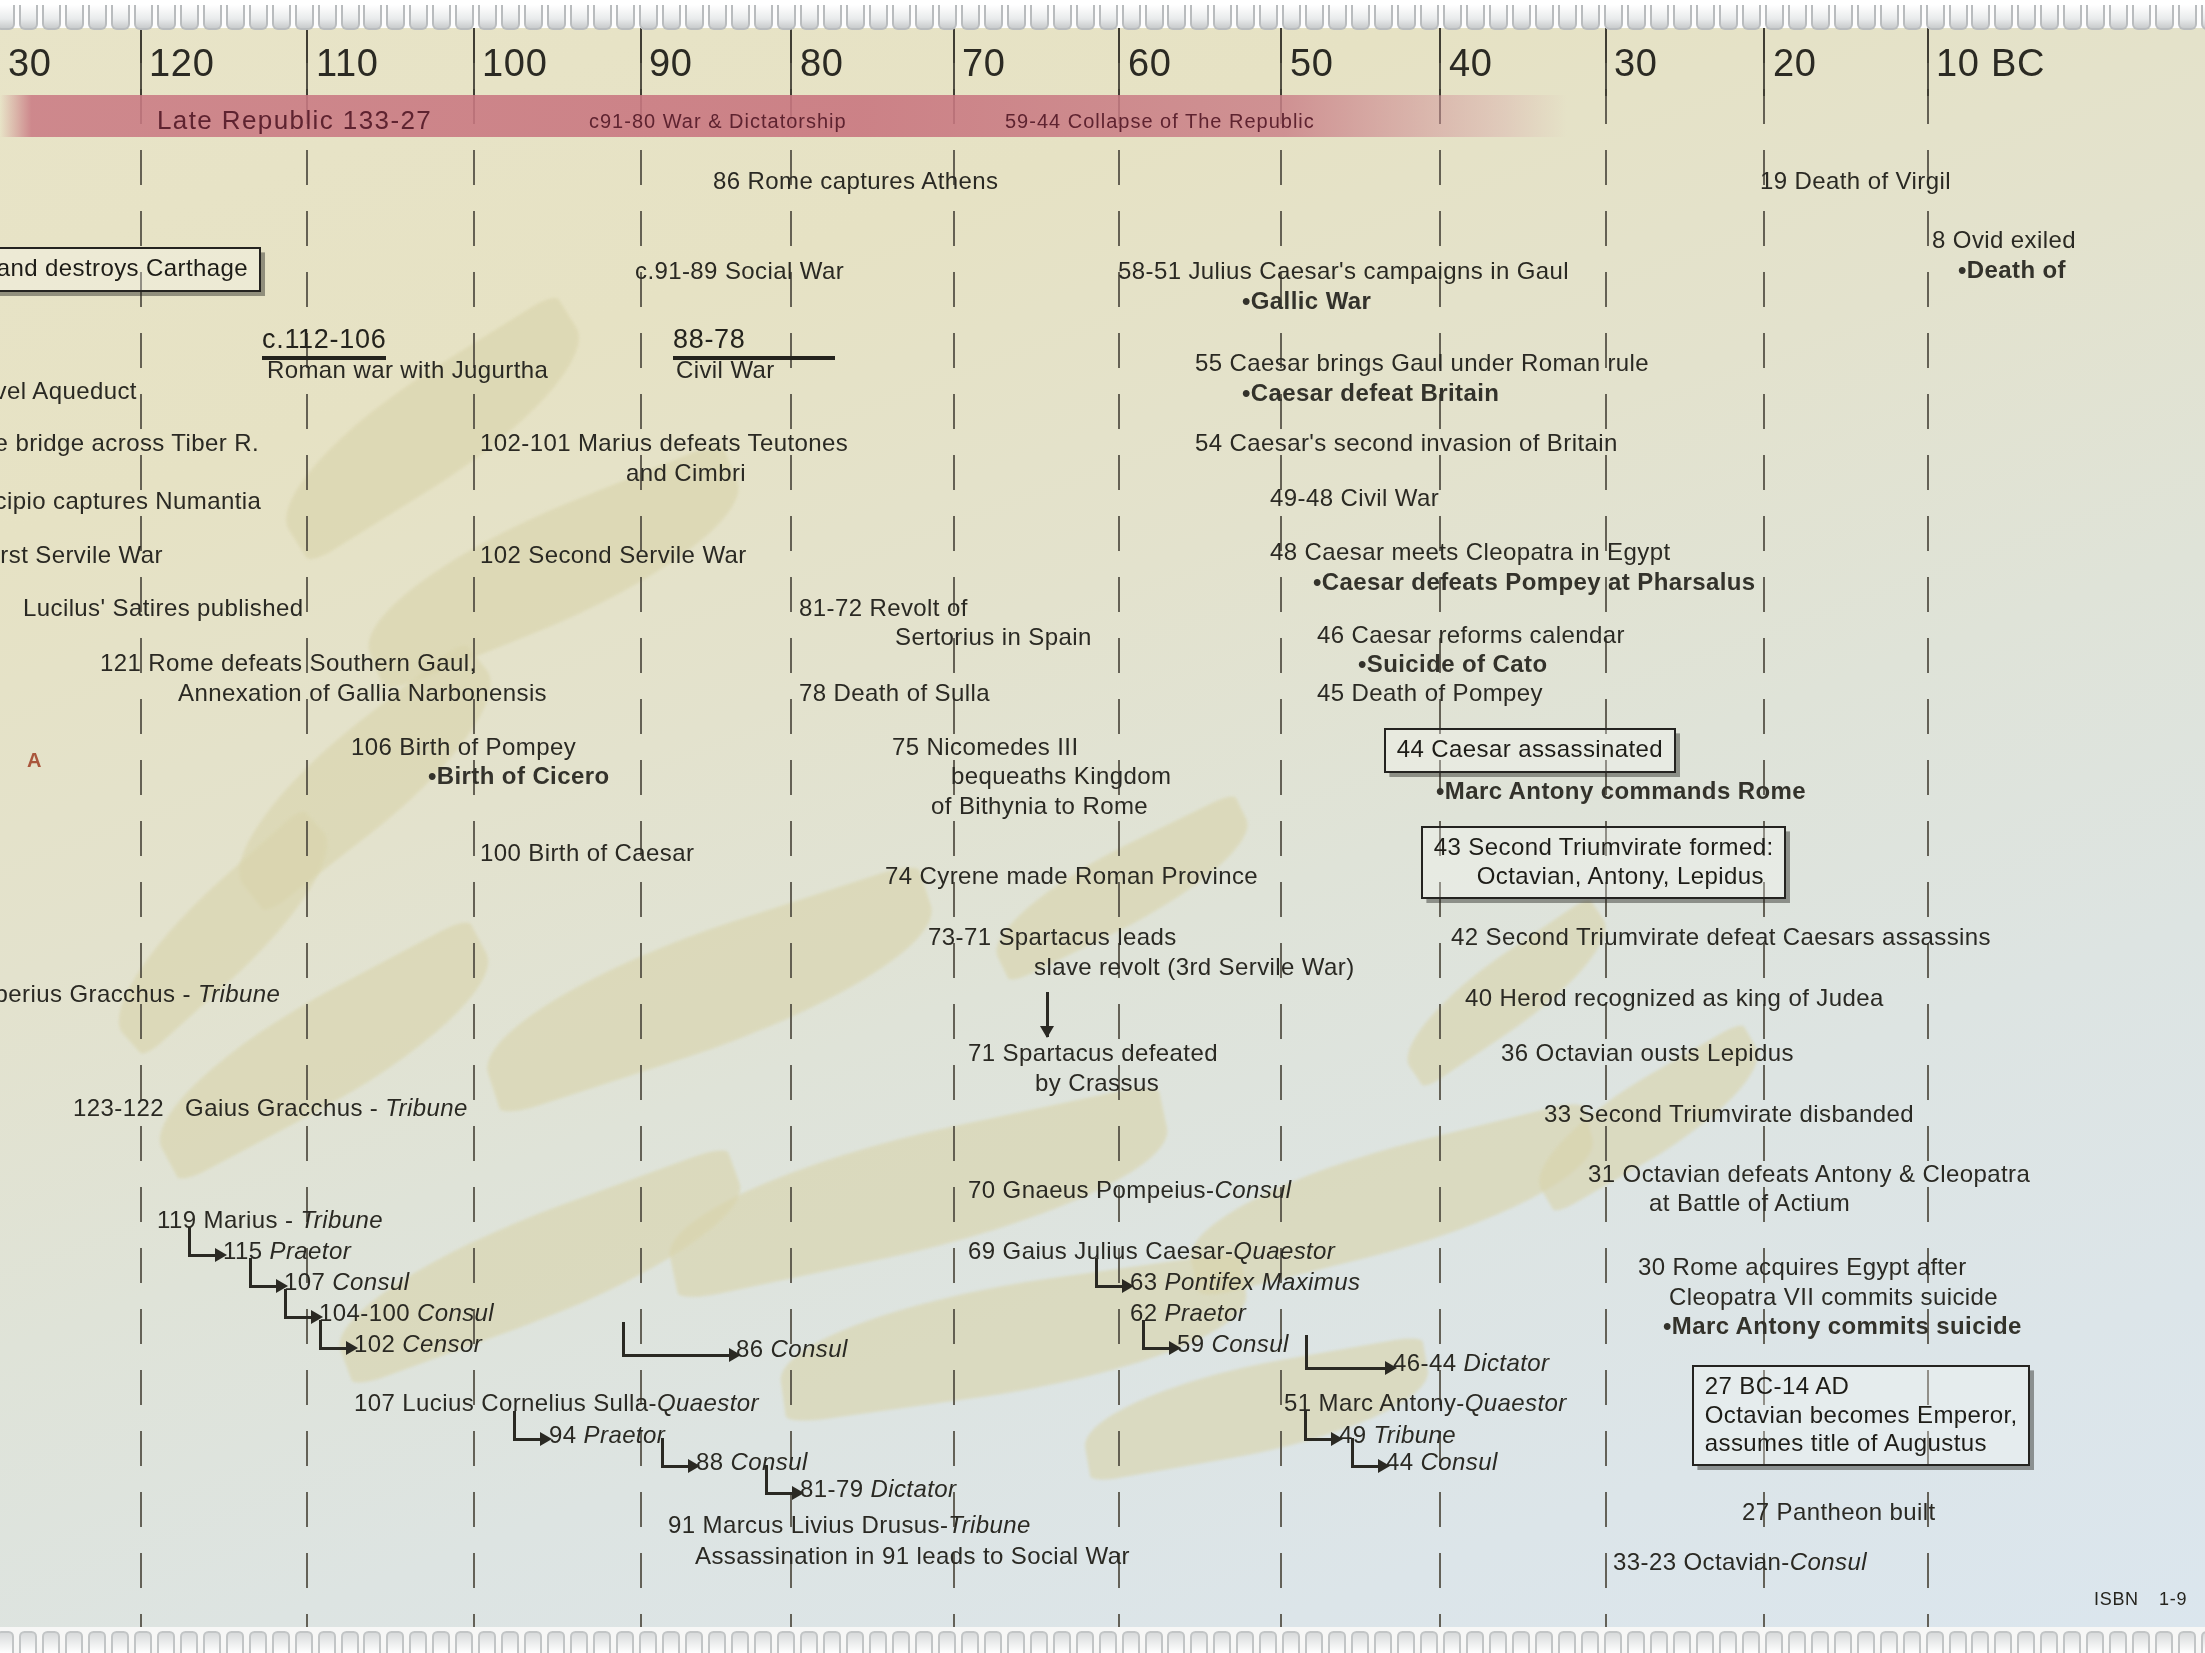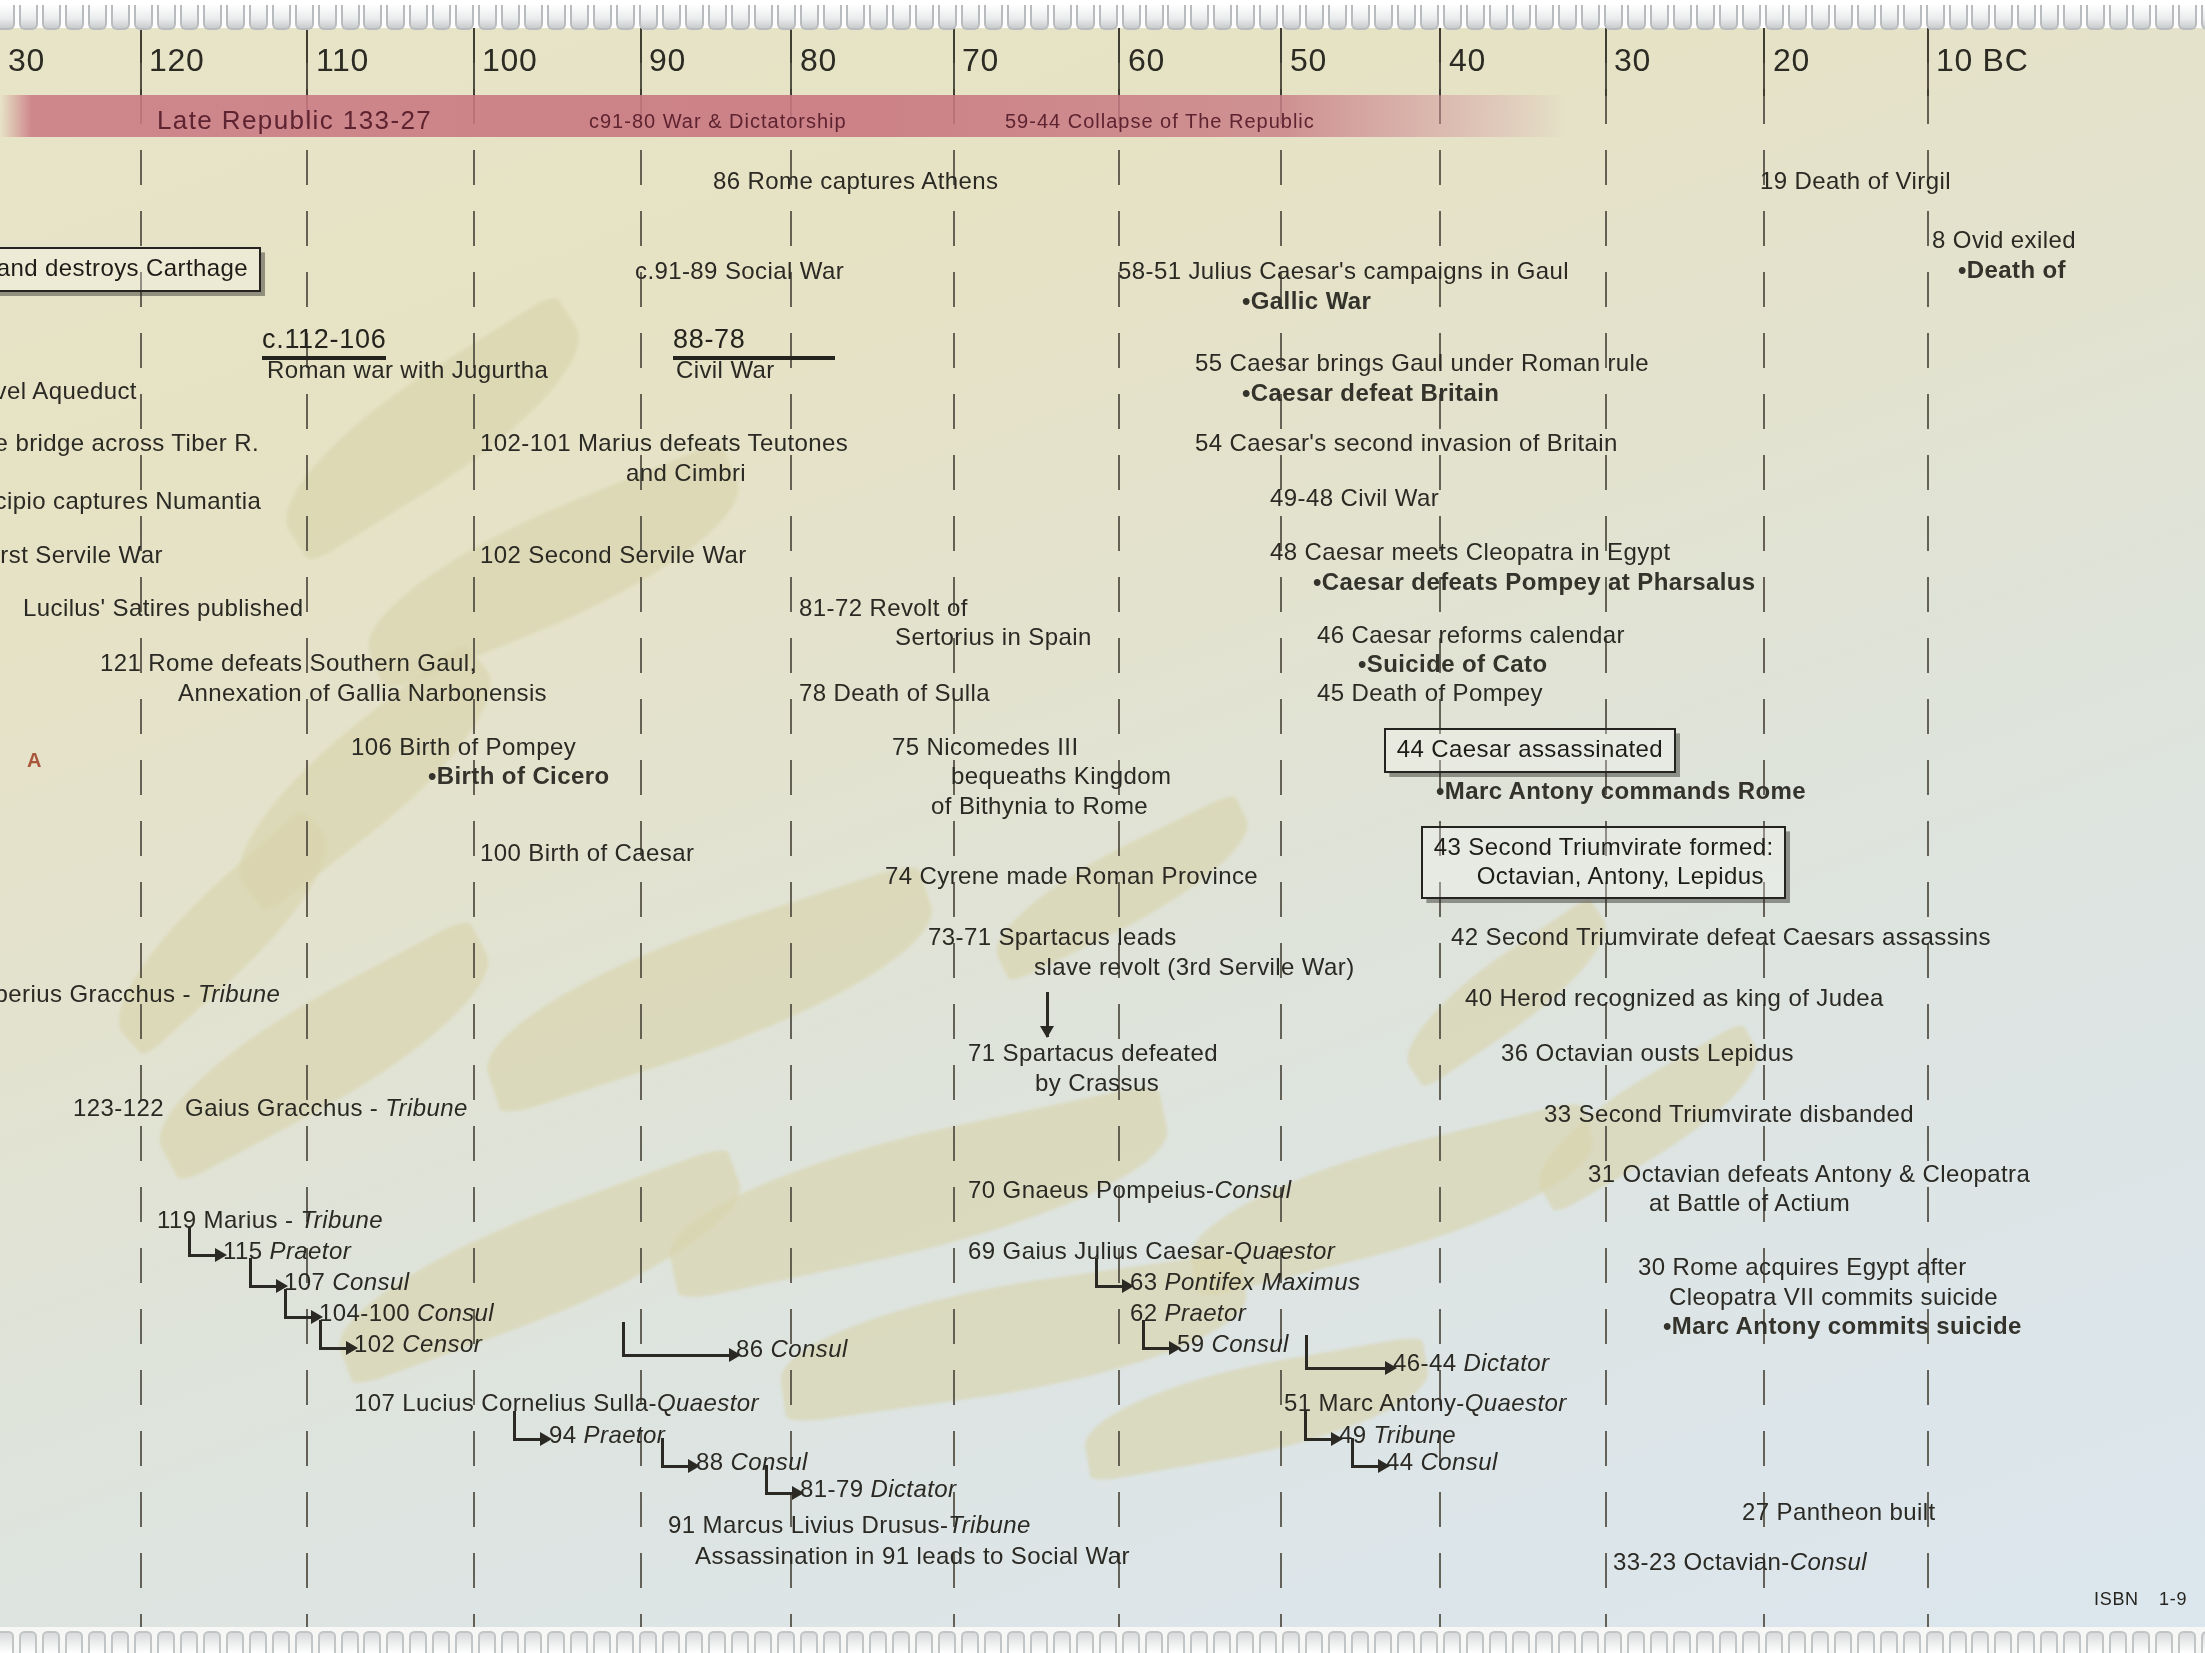--- a/index.html
+++ b/index.html
@@ -19,21 +19,21 @@
     border:2.7px solid #c2c5c6;border-radius:5.4px 5.4px 2px 2px;
     background:linear-gradient(180deg,#d8dadb 0%,#f0f1f1 60%,#ffffff 100%);}
 
   
   .laurel{position:absolute;z-index:1;pointer-events:none;opacity:.62;
     background:#d9d4ac;border-radius:60% 8% 60% 8%;filter:blur(1.4px);}
 
   
   #chart{position:absolute;left:0;top:28px;width:2205px;height:1599px;z-index:5;}
   .vline{position:absolute;top:0;width:2px;background:#4e4a3f;opacity:.85;}
-  .tick-label{position:absolute;top:13.5px;font-size:32px;color:#2b2a23;letter-spacing:0.7px;
+  .tick-label{position:absolute;top:13.5px;font-size:38px;color:#2b2a23;letter-spacing:0.7px;
     font-family:"Liberation Sans",sans-serif;}
   .era-band{position:absolute;left:0;height:42px;z-index:6;
     background:linear-gradient(90deg,rgba(201,120,130,.0) 0%,rgba(201,120,130,.85) 2%,rgba(200,116,126,.88) 55%,rgba(201,125,134,.80) 82%,rgba(214,160,166,.35) 96%,rgba(214,160,166,0) 100%);}
   .era-text{position:absolute;white-space:nowrap;color:#5e2330;z-index:7;}
   .era-main{font-size:26px;letter-spacing:1.4px;}
   .era-sub{font-size:20px;letter-spacing:1px;}
 
   
   .ev{position:absolute;z-index:10;white-space:nowrap;color:#2a2923;
     font-size:24px;letter-spacing:0.4px;line-height:1.05;}
@@ -196,20 +196,25 @@
   <div class="ev" style="left:1501px;top:1040px;">36  Octavian ousts Lepidus</div>
   <div class="ev" style="left:1544px;top:1101px;">33  Second Triumvirate disbanded</div>
 
   <div class="ev" style="left:1588px;top:1161px;">31   Octavian defeats Antony &amp; Cleopatra</div>
   <div class="ev" style="left:1649px;top:1190px;">at Battle of Actium</div>
 
   <div class="ev" style="left:1638px;top:1254px;">30  Rome acquires Egypt after</div>
   <div class="ev" style="left:1669px;top:1284px;">Cleopatra VII commits suicide</div>
   <div class="ev sub" style="left:1663px;top:1313px;">•Marc Antony commits suicide</div>
 
+  <div class="boxed" style="left:1692px;top:1365px;">
+    <div>27 BC-14 AD</div>
+    <div>Octavian becomes Emperor,</div>
+    <div>assumes title of Augustus</div>
+  </div>
 
   <div class="ev" style="left:1742px;top:1499px;">27  Pantheon built</div>
 
   <div class="ev" style="left:-5.4px;top:981px;">
     <span>berius Gracchus - </span><span class="role">Tribune</span>
   </div>
 
   <div class="ev" style="left:73px;top:1095px;">
     <span>123-122</span>&nbsp;&nbsp;&nbsp;<span>Gaius Gracchus - </span><span class="role">Tribune</span>
   </div>

